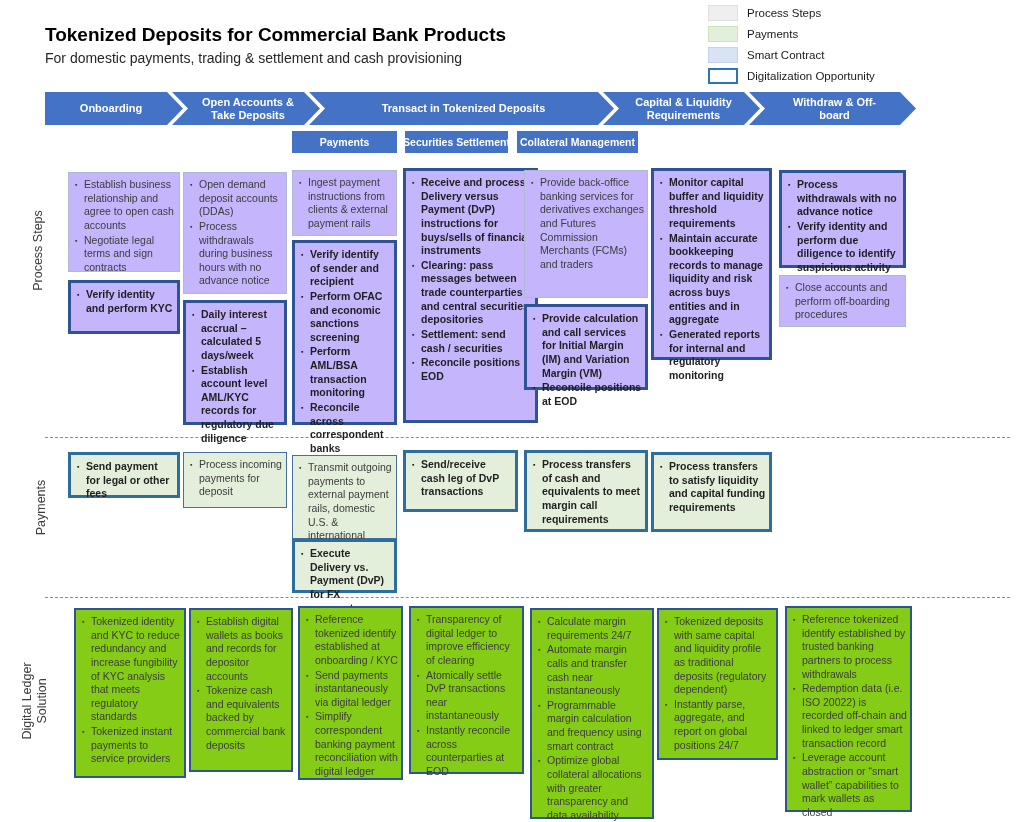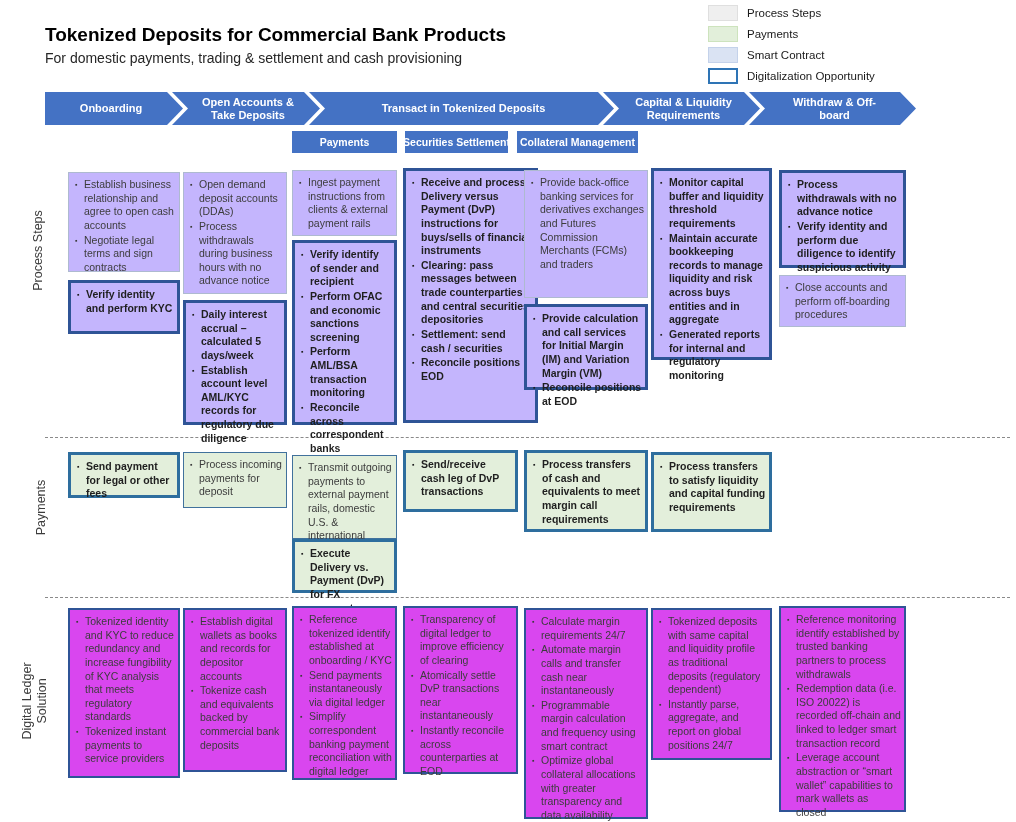--- a/index.html
+++ b/index.html
@@ -38,21 +38,21 @@
   
   .lane-divider{position:absolute;left:45px;width:965px;border-top:1.5px dashed #8a8a8a;}
 
   
   .box{position:absolute;box-sizing:border-box;font-size:10.5px;line-height:1.3;color:#3c3c3c;}
   .box ul{margin:0;padding:5px 3px 4px 6px;list-style:none;}
   .box li{position:relative;padding-left:9px;margin-bottom:1px;}
   .box li::before{content:"▪";position:absolute;left:0;top:2px;font-size:7px;}
   .gray{background:#c4b5fd;border:1px solid #AEBAD0;}
   .green{background:#E3EFDB;border:1px solid #41719C;}
-  .ledger{background:#d946ef;border:2px solid #2F5496;}
+  .ledger{background:#84cc16;border:2px solid #2F5496;margin-left:6px;}
   .gray.dop{border:3px solid #2F5496;}
   .green.dop{border:3px solid #2E6E9E;}
   .dop{font-weight:700;color:#1f1f1f;}
 </style>
 </head>
 <body>
 
 <div class="canvas">
 
   <div class="title">Tokenized Deposits for Commercial Bank Products</div>
@@ -255,19 +255,19 @@
       </ul>
     </div>
   <div class="box ledger" style="left:651px;top:608px;width:121px;height:152px;">
       <ul>
         <li>Tokenized deposits with same capital and liquidity profile as traditional deposits (regulatory dependent)</li>
         <li>Instantly parse, aggregate, and report on global positions 24/7</li>
       </ul>
     </div>
   <div class="box ledger" style="left:779px;top:606px;width:127px;height:206px;">
       <ul>
-        <li>Reference monitoring identify established by trusted banking partners to process withdrawals</li>
+        <li>Reference tokenized identify established by trusted banking partners to process withdrawals</li>
         <li>Redemption data (i.e. ISO 20022) is recorded off-chain and linked to ledger smart transaction record</li>
         <li>Leverage account abstraction or “smart wallet” capabilities to mark wallets as closed</li>
       </ul>
     </div>
 
 </div>
 
 </body></html>

